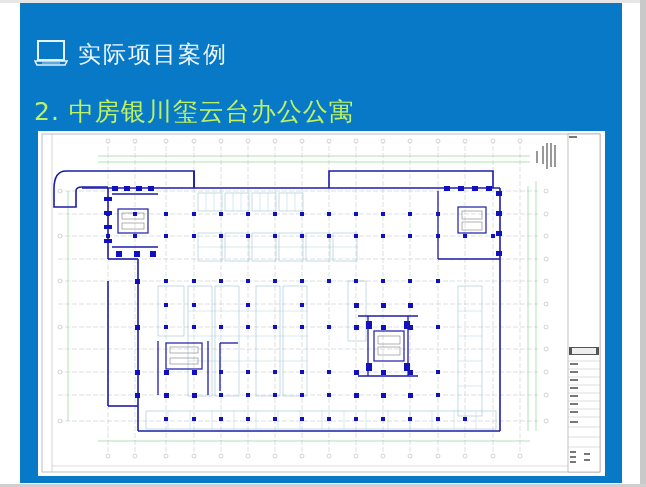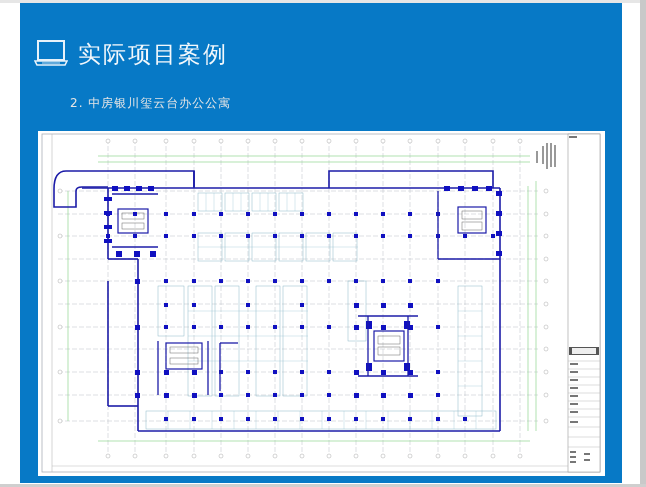--- a/index.html
+++ b/index.html
@@ -5,21 +5,21 @@
   html,body{margin:0;padding:0;}
   body{width:646px;height:487px;background:#ffffff;position:relative;overflow:hidden;font-family:"DejaVu Sans",sans-serif;}
   .page-shadow{position:absolute;left:640px;top:0;width:6px;height:487px;background:#c9c9c9;}
   .page-shadow-bottom{position:absolute;left:0;top:484px;width:646px;height:3px;background:#cfcfcf;}
   .page-shadow-top{position:absolute;left:0;top:0;width:646px;height:3px;background:#e6e6e6;}
   .slide{position:absolute;left:20px;top:3px;width:602px;height:480px;background:#0779c6;}
   .heading{position:absolute;left:14px;top:36px;height:34px;display:flex;align-items:flex-start;color:#fff;}
   .laptop{width:34px;height:28px;margin-right:10px;}
   .heading-text{font-size:23px;letter-spacing:2px;font-family:"DejaVu Sans",sans-serif;font-weight:normal;color:#f3f8fc;}
   .subheading{position:absolute;left:14px;top:92px;display:flex;align-items:baseline;color:#fff;}
-  .sub-main{font-size:12px;color:#e5e5e5;letter-spacing:1px;margin-left:36px;}
+  .sub-main{font-size:25px;color:#bef264;letter-spacing:1px;}
   .sub-note{font-size:11px;margin-left:14px;color:#e6f0f8;letter-spacing:1px;}
   .frame{position:absolute;left:18px;top:128px;width:567px;height:345px;background:#fff;overflow:hidden;}
   .frame svg{position:absolute;left:0;top:0;}
 </style>
 </head>
 <body>
 
 <div class="page-shadow-top"></div>
 <div class="page-shadow"></div>
 <div class="page-shadow-bottom"></div>

